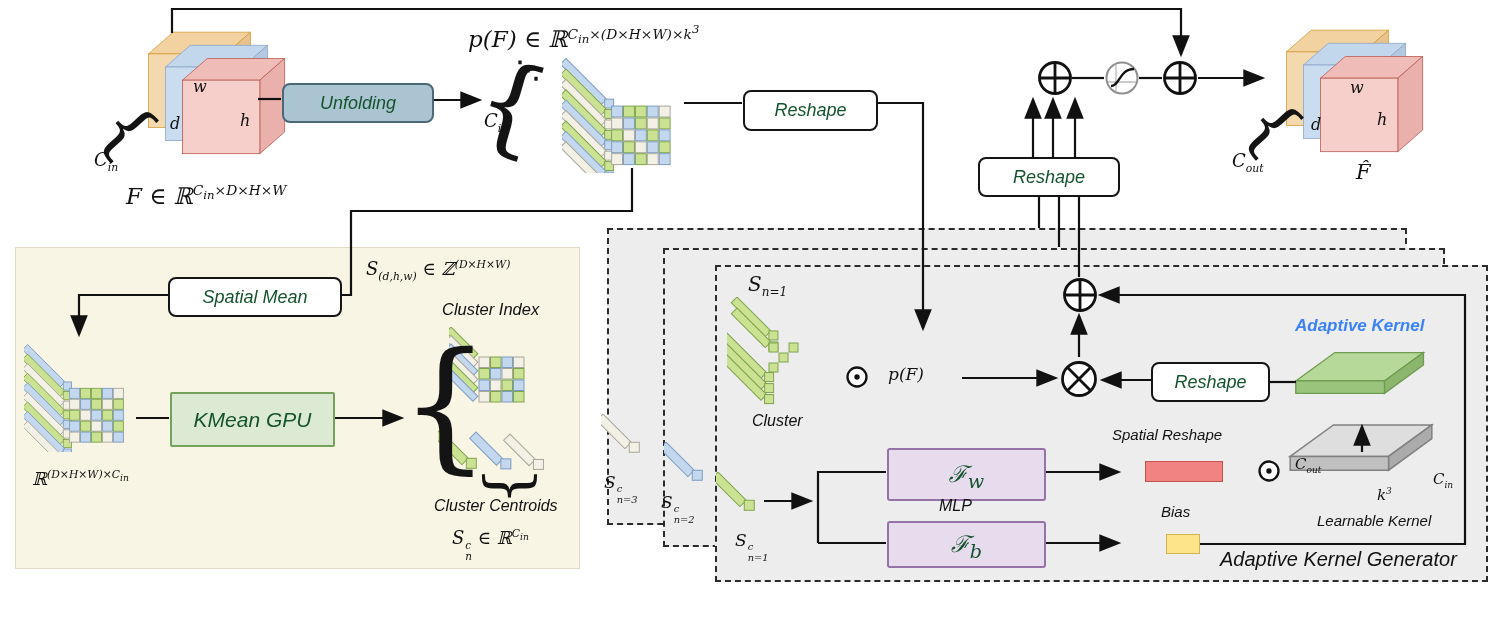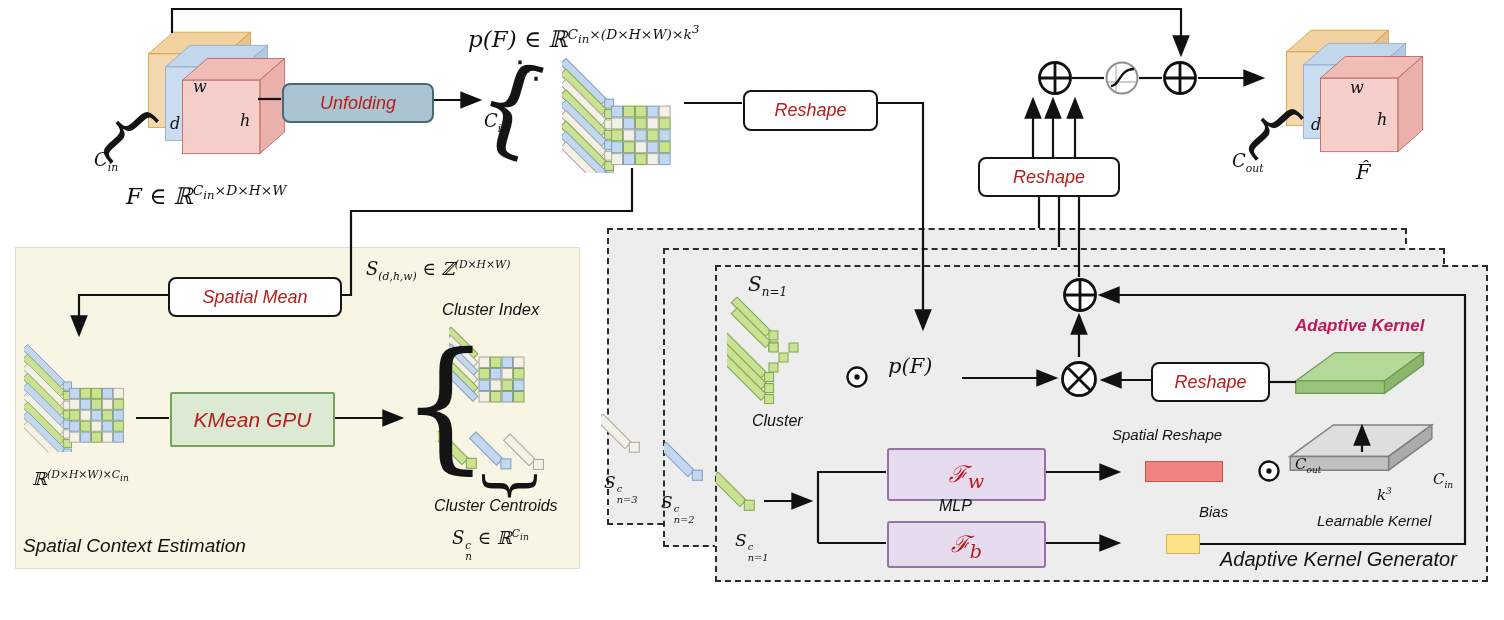--- a/index.html
+++ b/index.html
@@ -5,21 +5,21 @@
   html,body{margin:0;padding:0;background:#fff;}
   #canvas{position:relative;width:1504px;height:620px;background:#fff;overflow:hidden;
           font-family:"Liberation Sans","DejaVu Sans",sans-serif;color:#111;}
   .panel{position:absolute;box-sizing:border-box;}
   .beige{background:#f8f5e4;border:1.5px solid #e0dcc6;z-index:1;}
   .gdash{background:#ededed;border:2px dashed #2b2b2b;z-index:1;}
   .g{position:absolute;z-index:2;}
   #wires{position:absolute;left:0;top:0;z-index:3;pointer-events:none;}
   .box{position:absolute;z-index:4;display:flex;align-items:center;justify-content:center;
        background:#fff;border:2px solid #151515;border-radius:8px;
-       font-style:italic;font-size:18px;color:#b91c1c;}
+       font-style:italic;font-size:18px;color:#14532d;}
   .box.blue{background:#abc4d2;border-color:#4a6878;}
   .box.green{background:#dcead4;border-color:#74a25a;border-radius:2px;}
   .box.purple{background:#e7dbee;border-color:#9673a6;border-radius:3px;
        font-family:"DejaVu Serif","Liberation Serif",serif;font-size:23px;}
   .op{position:absolute;z-index:4;}
   .lbl{position:absolute;z-index:4;font-style:italic;font-size:16px;white-space:nowrap;}
   .math{position:absolute;z-index:4;font-family:"DejaVu Serif","Liberation Serif",serif;
         font-style:italic;font-size:23px;white-space:nowrap;}
   .math sup,.math sub{font-size:0.6em;}
   .math sup sub,.math sup sup{font-size:0.85em;}
@@ -405,21 +405,21 @@
   <div class="math" style="left:240px;top:111px;font-size:16px;">h</div>
   <div class="math" style="left:468px;top:22px;">p(F) ∈ ℝ<sup>C<sub>in</sub>×(D×H×W)×k<sup>3</sup></sup></div>
   <div class="math" style="left:484px;top:110px;font-size:18px;">C<sub>in</sub></div>
   <div class="math" style="left:366px;top:258px;font-size:18px;">S<sub>(d,h,w)</sub> ∈ ℤ<sup>(D×H×W)</sup></div>
   <div class="math" style="left:32px;top:468px;font-size:18px;">ℝ<sup>(D×H×W)×C<sub>in</sub></sup></div>
   <div class="math" style="left:452px;top:527px;font-size:18px;">S<span class="ss">
         <span>c</span>
         <span>n</span>
       </span> ∈ ℝ<sup>C<sub>in</sub></sup></div>
   <div class="math" style="left:748px;top:272px;font-size:20px;">S<sub>n=1</sub></div>
-  <div class="math" style="left:888px;top:354px;font-size:21px;">p(F)</div>
+  <div class="math" style="left:888px;top:364px;font-size:17px;">p(F)</div>
   <div class="math" style="left:604px;top:472px;font-size:17px;">S<span class="ss">
         <span>c</span>
         <span>n=3</span>
       </span></div>
   <div class="math" style="left:661px;top:492px;font-size:17px;">S<span class="ss">
         <span>c</span>
         <span>n=2</span>
       </span></div>
   <div class="math" style="left:735px;top:530px;font-size:17px;">S<span class="ss">
         <span>c</span>
@@ -432,19 +432,18 @@
   <div class="math" style="left:1356px;top:160px;font-size:21px;">F̂</div>
   <div class="math" style="left:1350px;top:78px;font-size:16px;">w</div>
   <div class="math" style="left:1311px;top:115px;font-size:16px;">d</div>
   <div class="math" style="left:1377px;top:110px;font-size:16px;">h</div>
 
   <div class="lbl" style="left:442px;top:300px;font-size:16.5px;">Cluster Index</div>
   <div class="lbl" style="left:434px;top:497px;">Cluster Centroids</div>
   <div class="lbl" style="left:752px;top:412px;">Cluster</div>
   <div class="lbl" style="left:939px;top:497px;">MLP</div>
   <div class="lbl" style="left:1112px;top:426px;font-size:15px;">Spatial Reshape</div>
-  <div class="lbl" style="left:1161px;top:503px;font-size:15px;margin-left:38px;">Bias</div>
-  <div class="lbl" style="left:1295px;top:316px;font-size:17px;font-weight:bold;color:#be185d;">Adaptive Kernel</div>
+  <div class="lbl" style="left:1161px;top:503px;font-size:15px;">Bias</div>
+  <div class="lbl" style="left:1295px;top:316px;font-size:17px;font-weight:bold;color:#3b82f6;">Adaptive Kernel</div>
   <div class="lbl" style="left:1317px;top:512px;font-size:15px;">Learnable Kernel</div>
-  <div class="title" style="left:23px;top:535px;font-size:19px;">Spatial Context Estimation</div>
   <div class="title" style="left:1220px;top:548px;font-size:20px;">Adaptive Kernel Generator</div>
 
 </div>
 
 </body></html>

